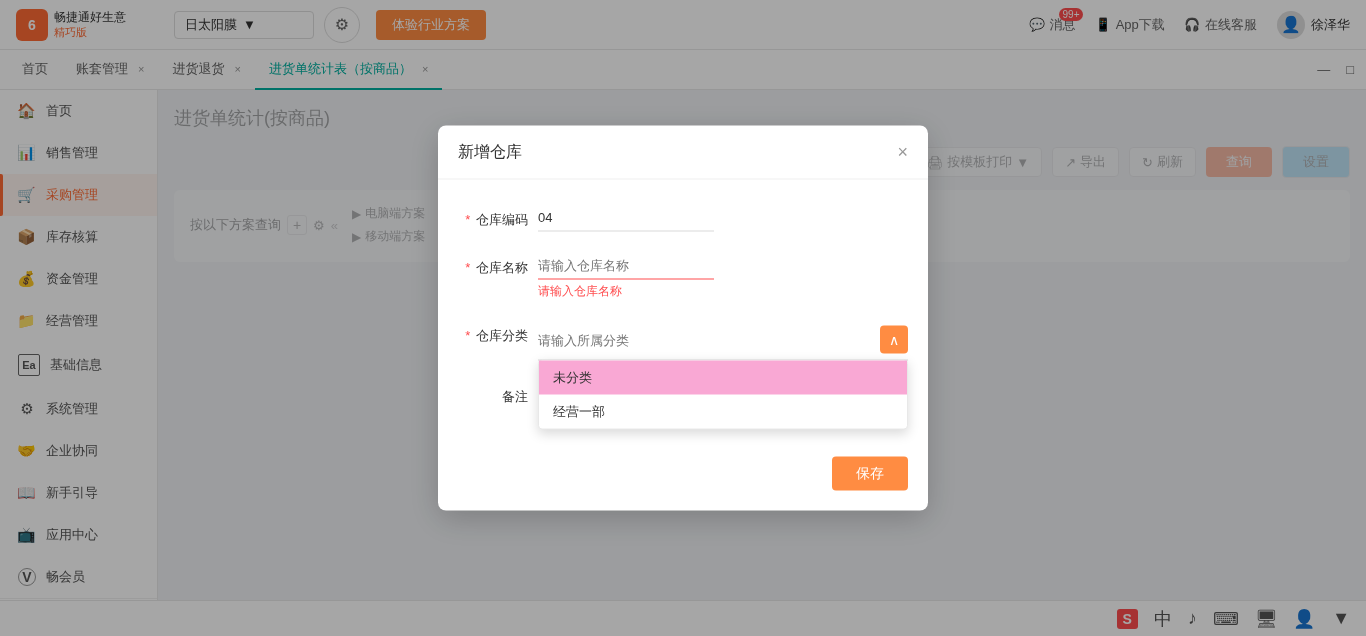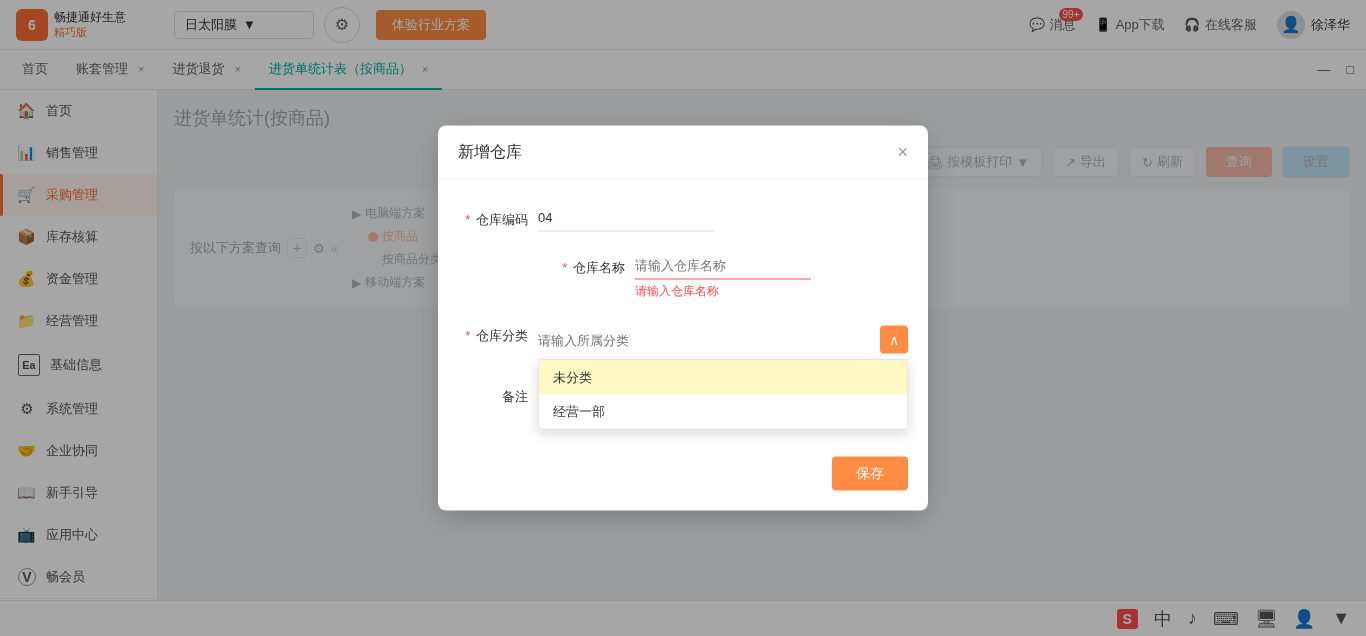--- a/index.html
+++ b/index.html
@@ -221,21 +221,21 @@
       border: 1px solid #e8e8e8;
       border-radius: 4px;
       box-shadow: 0 4px 12px rgba(0,0,0,0.15);
       z-index: 300;
     }
     .dropdown-item {
       padding: 8px 14px;
       cursor: pointer;
       font-size: 13px; color: #333;
     }
-    .dropdown-item.highlighted { background: #fef9c3; }
+    .dropdown-item.highlighted { background: #f9a8d4; }
     .modal-footer {
       padding: 12px 20px 20px;
       display: flex; justify-content: flex-end; gap: 10px;
     }
     .btn-save {
       background: #ff8c42; color: white; border: none;
       padding: 8px 24px; border-radius: 4px; cursor: pointer; font-size: 14px;
     }
 
     
@@ -413,29 +413,20 @@
           <span style="font-size:13px;color:#333;font-weight:500;">按以下方案查询</span>
           <span class="plus-btn">+</span>
           <span style="cursor:pointer;color:#666;">⚙</span>
           <span style="cursor:pointer;color:#999;">«</span>
         </div>
         <div class="filter-tree">
           <div class="tree-item">
             <span>▶</span>
             <span>电脑端方案</span>
           </div>
-          <div style="padding-left:16px;">
-            <div class="tree-item active">
-              <span style="width:10px;height:10px;background:#ff6b35;border-radius:50%;display:inline-block;"></span>
-              <span>按商品</span>
-            </div>
-            <div class="tree-item" style="padding-left:14px;">
-              <span>按商品分类</span>
-            </div>
-          </div>
           <div class="tree-item">
             <span>▶</span>
             <span>移动端方案</span>
           </div>
         </div>
       </div>
 
       <div style="display:flex;flex-direction:row;gap:6px;padding-right:16px;border-right:1px solid #f0f0f0;">
         <div style="font-size:12px;color:#999;">付款方式</div>
         <div style="font-size:13px;color:#555;">　</div>
@@ -482,21 +473,21 @@
     <div class="form-row">
       <div class="form-label">
         <span class="required">*</span>
         <span>仓库编码</span>
       </div>
       <div class="form-input-wrap">
         <input class="form-input" type="text" value="04" style="">
       </div>
     </div>
 
-    <div class="form-row" style="flex-direction:column;align-items:center;">
+    <div class="form-row" style="flex-direction:column;">
       <div style="display:flex;align-items:flex-start;">
         <div class="form-label">
           <span class="required">*</span>
           <span>仓库名称</span>
         </div>
         <div class="form-input-wrap">
           <input class="form-input error" type="text" placeholder="请输入仓库名称" style="">
           <span class="error-msg">请输入仓库名称</span>
         </div>
       </div>

